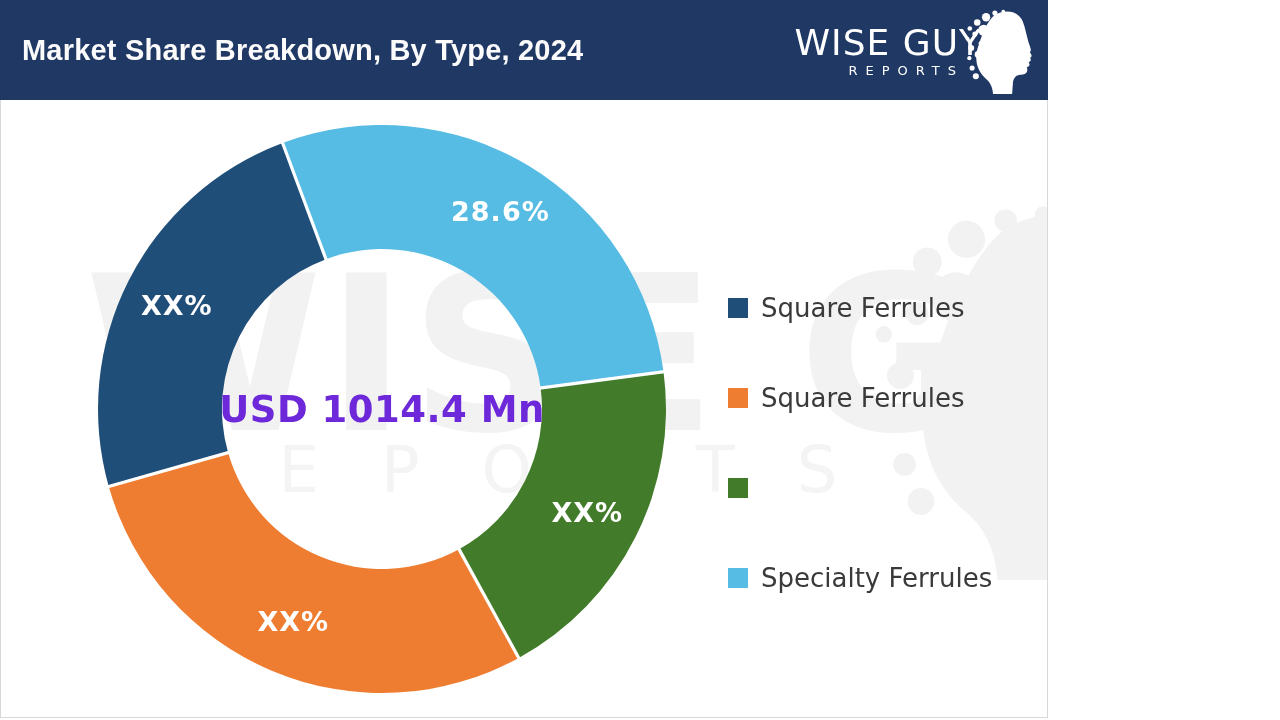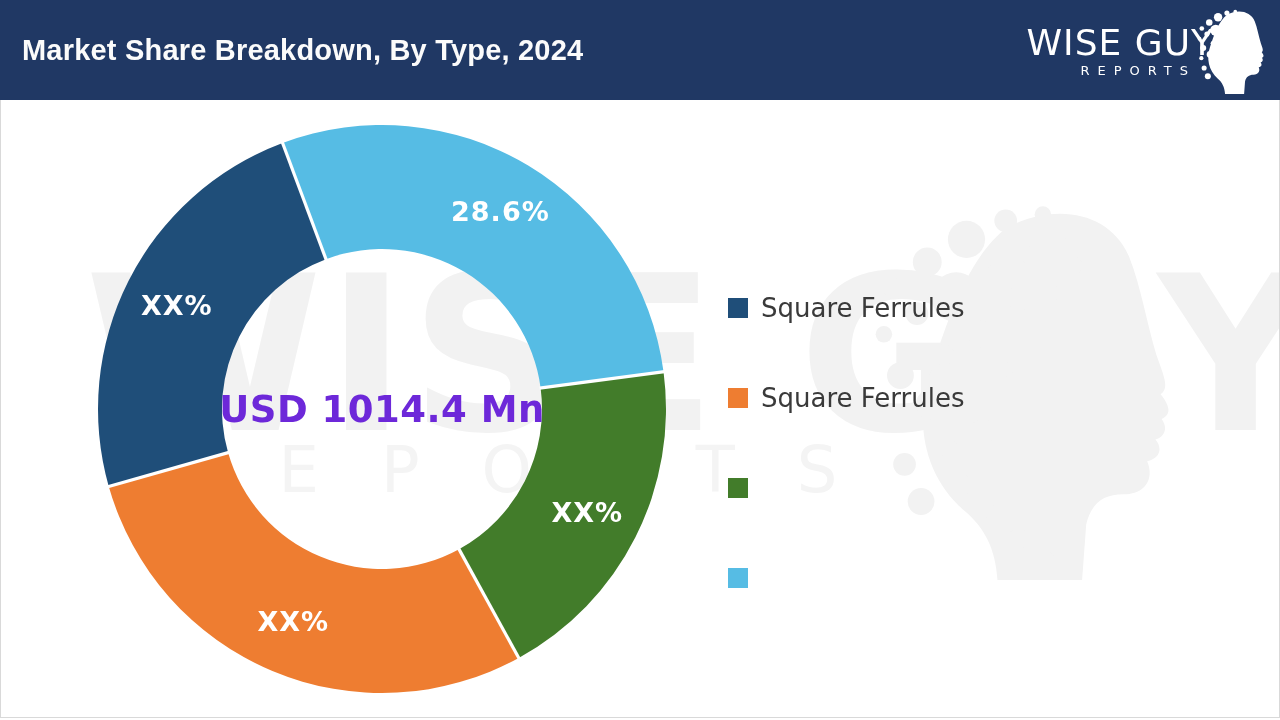--- a/index.html
+++ b/index.html
@@ -1,18 +1,18 @@
 <!DOCTYPE html>
 <html><head>
 <meta charset="utf-8">
 <style>
   html,body{margin:0;padding:0;}
   body{width:1280px;height:720px;overflow:hidden;background:#fff;
        font-family:"DejaVu Sans",sans-serif;}
-  .page{position:relative;width:1280px;height:720px;background:#fff;overflow:hidden;}
+  .page{position:relative;width:1048px;height:720px;background:#fff;overflow:hidden;}
 
   
   header{position:relative;width:100%;height:100px;background:#203864;}
   .page-title{position:absolute;left:22px;top:50%;transform:translateY(-50%);
        margin:0;color:#FBFBFB;font-family:"Liberation Sans",sans-serif;
        font-size:29px;font-weight:bold;letter-spacing:.2px;white-space:nowrap;}
   .logo{position:absolute;top:0;right:14px;width:240px;height:100px;}
   .logo-brand{position:absolute;right:52px;top:22px;color:#fff;font-size:36px;
        font-weight:500;letter-spacing:1px;white-space:nowrap;}
   .logo-sub{position:absolute;right:70px;top:63px;color:#fff;font-size:13px;
@@ -138,18 +138,19 @@
         </li>
         <li>
           <span class="swatch" style="background: rgb(238, 125, 49);"></span>
           <span class="leg-label">Square Ferrules</span>
         </li>
         <li>
           <span class="swatch" style="background: rgb(66, 124, 42);"></span>
         </li>
         <li>
           <span class="swatch" style="background: rgb(86, 188, 228);"></span>
+          <span class="leg-label">Specialty Ferrules</span>
         </li>
       </ul>
   </main>
 
   <div class="frame"></div>
 </div>
 
 </body></html>

